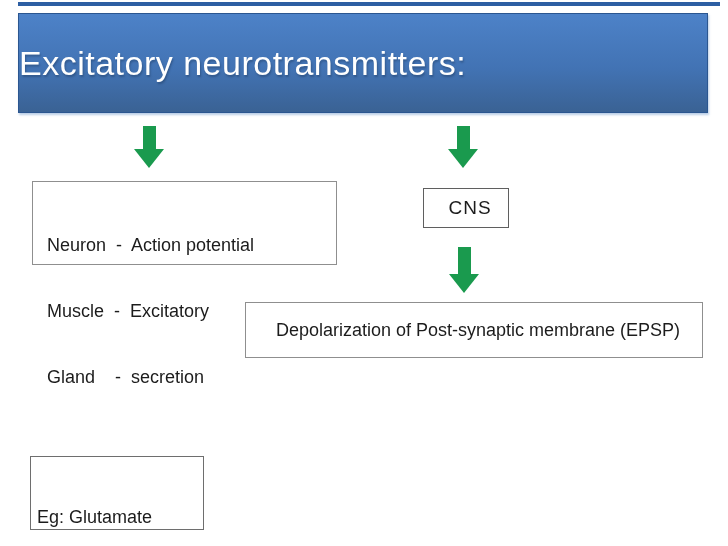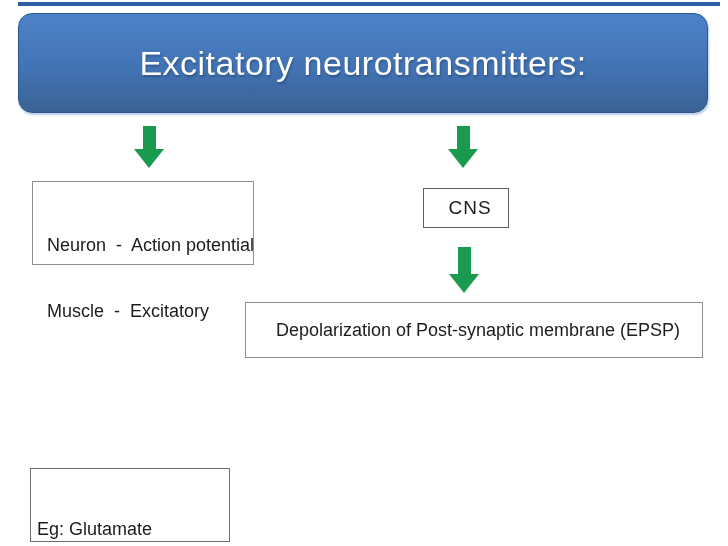--- a/index.html
+++ b/index.html
@@ -21,25 +21,24 @@
     background: #2d5fa3;
   }
 
   
   .title-box {
     position: absolute;
     left: 18px; top: 13px;
     width: 688px; height: 98px;
     background: linear-gradient(to bottom, #4d82c8 0%, #4273b4 55%, #3a6294 100%);
     border: 1px solid #2b5690;
-    border-radius: 14px;
+    border-radius: 0;
     box-shadow: 1px 2px 2px rgba(130, 165, 210, 0.55);
     display: flex;
     align-items: center;
-    justify-content: center;
   }
   .title-text {
     color: #ffffff;
     font-size: 34px;
     letter-spacing: 0.5px;
     text-shadow: 1px 2px 2px rgba(20, 40, 70, 0.35);
     white-space: pre;
   }
 
   
@@ -65,42 +64,42 @@
     position: absolute;
     background: #ffffff;
     border: 1px solid #8f8f8f;
     font-size: 18px;
     color: #1c1c1c;
     box-sizing: border-box;
     padding-left: 8px;
   }
   .effects-box {
     left: 32px; top: 181px;
-    width: 222px; height: 84px;
+    width: 305px; height: 84px;
     padding: 8px 0 0 14px;
     line-height: 22px;
     white-space: pre;
   }
   .cns-box {
     left: 423px; top: 188px;
     width: 86px; height: 40px;
     border-color: #5f5f5f;
     display: flex; align-items: center; justify-content: center;
     font-size: 19px;
     letter-spacing: 1px;
   }
   .depolarization-box {
     left: 245px; top: 302px;
     width: 458px; height: 56px;
     display: flex; align-items: center; justify-content: center;
     white-space: nowrap;
   }
   .examples-box {
-    left: 30px; top: 468px;
-    width: 200px; height: 74px;
+    left: 30px; top: 456px;
+    width: 174px; height: 74px;
     border-color: #6e6e6e;
     padding: 5px 0 0 6px;
     line-height: 22px;
     white-space: pre;
   }
 </style>
 </head>
 <body>
 
 <div class="slide">
@@ -117,20 +116,21 @@
   </div>
 
   <div class="arrow arrow-2">
     <div class="arrow-shaft"></div>
     <div class="arrow-head"></div>
   </div>
 
   <div class="box effects-box">
     <div>Neuron  -  Action potential</div>
     <div>Muscle  -  Excitatory</div>
+    <div>Gland    -  secretion</div>
   </div>
 
   <div class="box cns-box">
     <span>CNS</span>
   </div>
 
   <div class="arrow arrow-3">
     <div class="arrow-shaft"></div>
     <div class="arrow-head"></div>
   </div>

